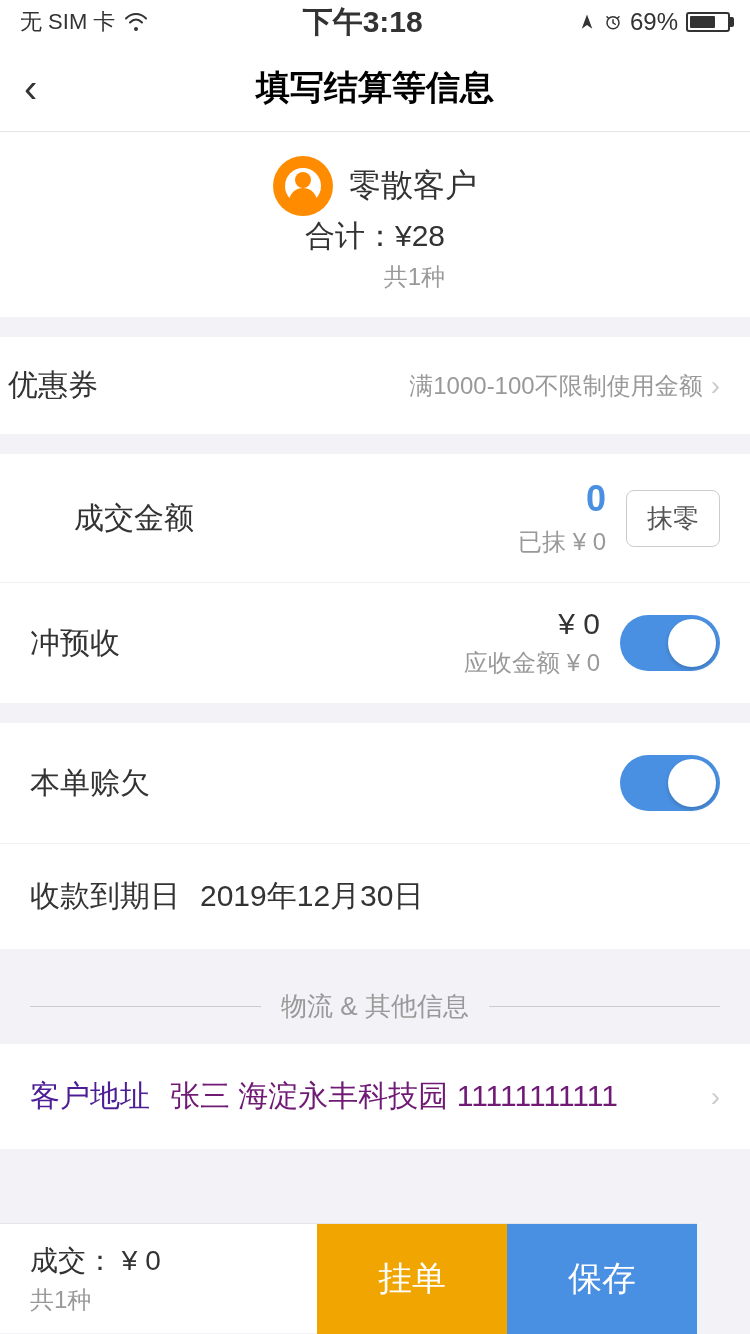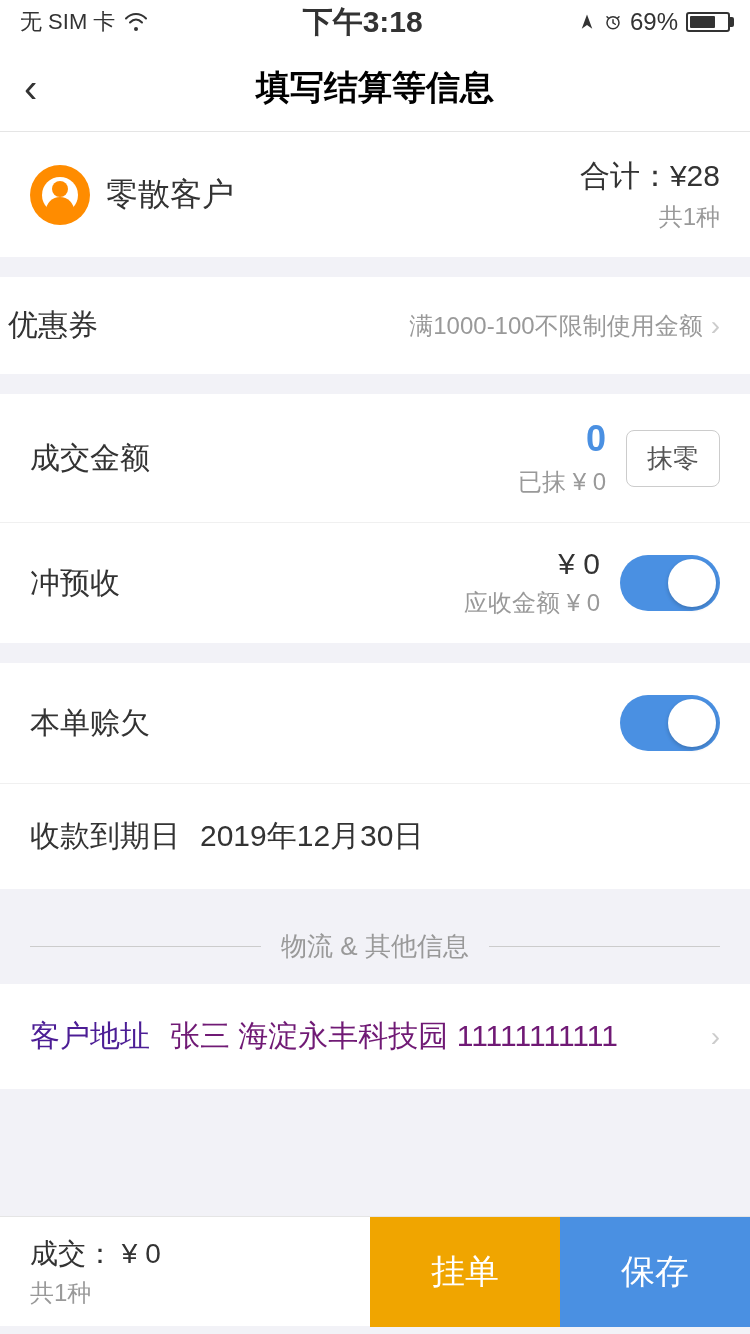--- a/index.html
+++ b/index.html
@@ -91,20 +91,21 @@
       background: #f2f2f7;
     }
 
     
     .customer-row {
       background: #fff;
       display: flex;
       align-items: center;
       justify-content: space-between;
       padding: 24px 30px;
+      flex-direction: column;
     }
     .customer-left {
       display: flex;
       align-items: center;
       gap: 16px;
     }
     .customer-avatar {
       width: 60px;
       height: 60px;
       border-radius: 50%;
@@ -355,23 +356,23 @@
       font-size: 30px;
       color: #701a75;
       flex: 1;
       margin-left: 20px;
       margin-right: 10px;
     }
 
     
     .bottom-bar {
       position: fixed;
-      bottom: 8px;
+      bottom: 1px;
       left: 0;
-      width: 750px;
+      width: 697px;
       height: 110px;
       background: #fff;
       display: flex;
       align-items: center;
       border-top: 1px solid #e5e5e5;
     }
     .bottom-summary {
       flex: 1;
       padding: 0 30px;
       display: flex;
@@ -471,21 +472,21 @@
       </div>
       <span class="chevron-right">›</span>
     </div>
   </div>
 </div>
 
 <div class="section-divider"></div>
 
 <div class="section">
 
-  <div class="amount-row" style="border-top:none;">
+  <div class="amount-row" style="border-top:none;margin-left:44px;">
     <span class="form-label">成交金额</span>
     <div class="amount-top-row">
       <div class="amount-right">
         <span class="amount-value">0</span>
         <span class="amount-sub">已抹  ¥ 0</span>
       </div>
       <button class="round-btn">抹零</button>
     </div>
   </div>
 

